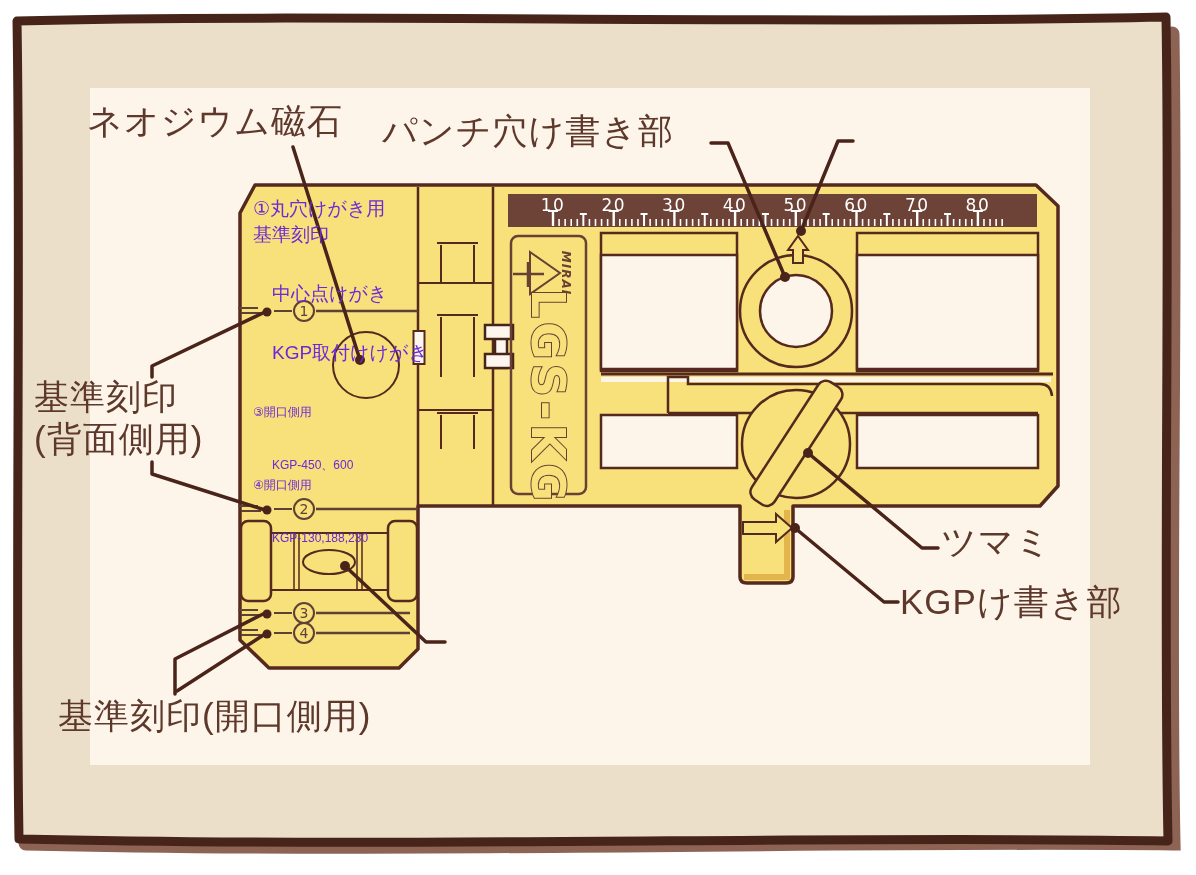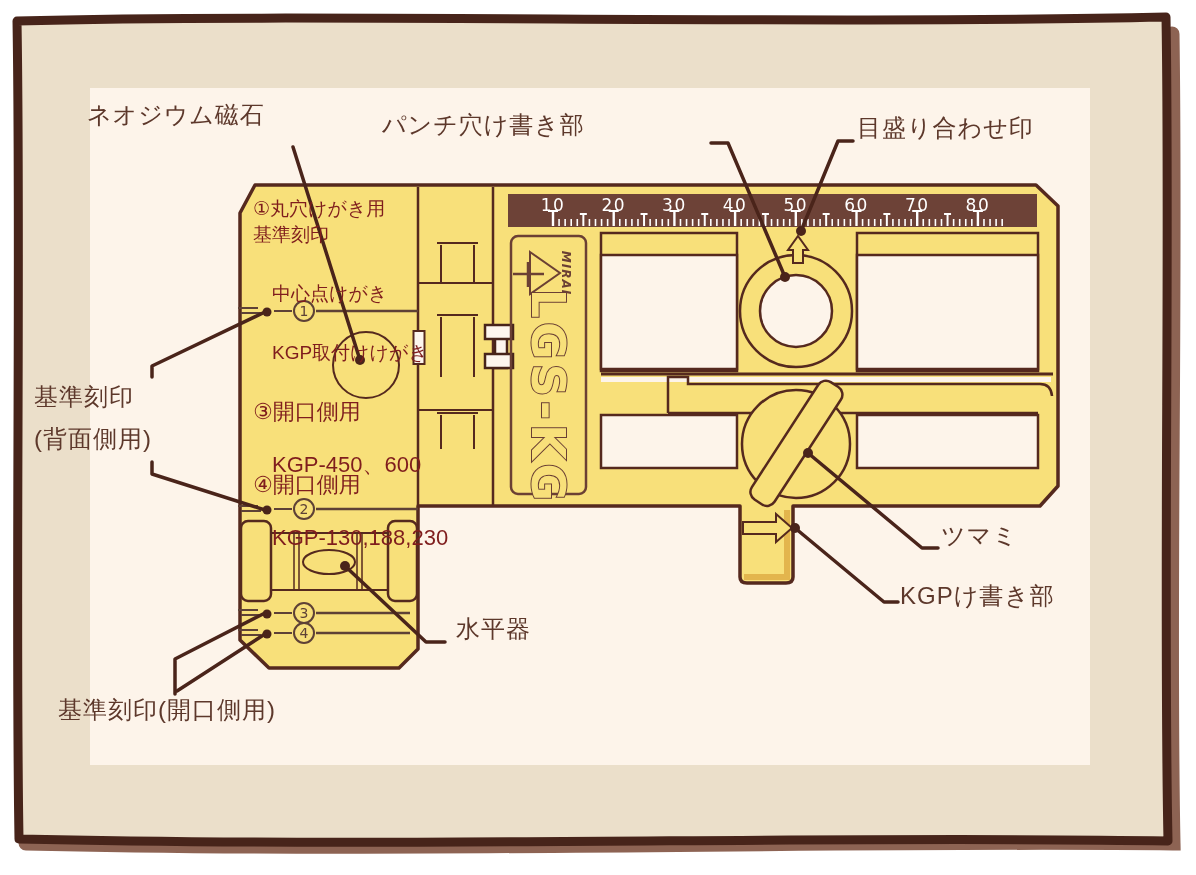--- a/index.html
+++ b/index.html
@@ -1,24 +1,24 @@
 <!DOCTYPE html>
 <html lang="ja"><head>
 <meta charset="utf-8">
 <style>
   html,body{margin:0;padding:0;background:#fff;}
   #app{position:relative;width:1196px;height:875px;background:#fff;overflow:hidden;
        font-family:"Liberation Sans","DejaVu Sans",sans-serif;}
   #art{position:absolute;left:0;top:0;}
-  .lbl{position:absolute;font-size:24px;color:#5d382b;font-weight:500;letter-spacing:1px;
+  .lbl{position:absolute;font-size:35px;color:#5d382b;font-weight:500;letter-spacing:1px;
        white-space:nowrap;line-height:1.15;}
   .lbl-stack{text-align:left;line-height:42px;}
-  .notes{position:absolute;color:#7f1d1d;white-space:nowrap;}
+  .notes{position:absolute;color:#6d28d9;white-space:nowrap;}
   #notes1{left:253px;top:196px;font-size:19px;line-height:26px;}
-  #notes2{left:253px;top:402px;font-size:22px;line-height:20px;}
+  #notes2{left:253px;top:402px;font-size:12px;line-height:20px;}
   .indent{padding-left:19px;margin-top:33px;}
   .ruler-num{font-size:17px;fill:#fff;letter-spacing:1.5px;font-family:"DejaVu Sans",sans-serif;}
   .marker-digit{font-size:14px;fill:#5e4136;font-family:"DejaVu Sans",sans-serif;}
   #lgs-text{font-size:46px;font-weight:bold;letter-spacing:4px;fill:#f8e07a;stroke:#6b4034;
             stroke-width:2px;paint-order:stroke;font-family:"DejaVu Sans",sans-serif;}
   #mirai-text{font-size:12px;font-weight:bold;font-style:italic;fill:#6b4034;
               font-family:"DejaVu Sans",sans-serif;letter-spacing:1px;}
 </style>
 </head>
 <body>
@@ -251,28 +251,26 @@
     <circle cx="785" cy="277" r="5"></circle>
     <circle cx="801" cy="231" r="5"></circle>
     <circle cx="808" cy="453" r="5"></circle>
     <circle cx="795" cy="528" r="5"></circle>
     <circle cx="345" cy="566" r="5"></circle>
   </g>
 </svg>
 
 <div class="lbl" style="left:87px;top:101px">ネオジウム磁石</div>
 <div class="lbl" style="left:382px;top:111px">パンチ穴け書き部</div>
-<div class="lbl" style="left:857px;top:114px">目盛り合わせ印</div>
 <div class="lbl lbl-stack" style="left:34px;top:376px;width:200px">
   <div>基準刻印</div>
   <div>(背面側用)</div>
 </div>
 <div class="lbl" style="left:941px;top:522px">ツマミ</div>
 <div class="lbl" style="left:900px;top:582px">KGPけ書き部</div>
-<div class="lbl" style="left:456px;top:615px">水平器</div>
 <div class="lbl" style="left:58px;top:696px">基準刻印(開口側用)</div>
 
 <div id="notes1" class="notes">
   <div>①丸穴けがき用</div>
   <div>基準刻印</div>
   <div class="indent">中心点けがき</div>
   <div class="indent">KGP取付けけがき</div>
 </div>
 <div id="notes2" class="notes">
   <div>③開口側用</div>

